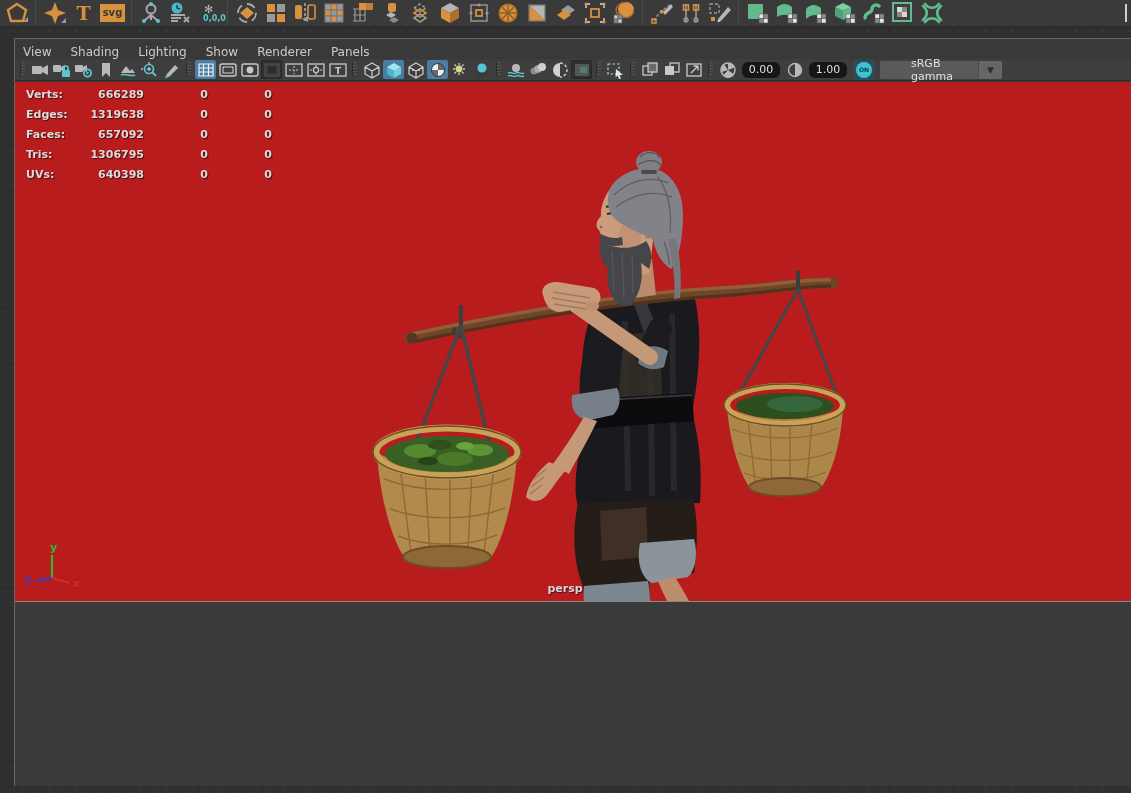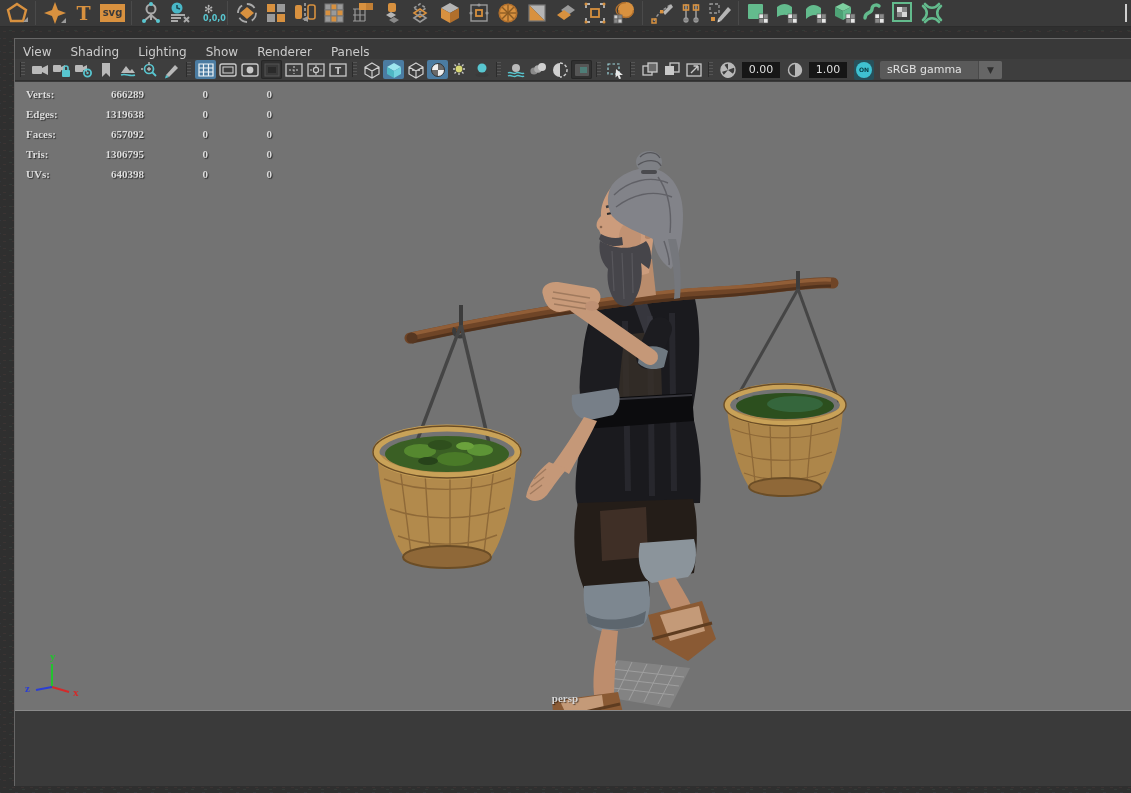--- a/index.html
+++ b/index.html
@@ -31,34 +31,34 @@
            font-size:12px; color:#cbcbcb; background:#393939; }
   .pmenu span { cursor:pointer; }
   .ptool { height:22px; background:#3e3e3e; border-bottom:1px solid #2f2f2f;
            display:flex; align-items:center; padding-left:2px; gap:1px; }
   .tb { width:21px; height:19px; border-radius:2px; display:flex; align-items:center; justify-content:center; flex:0 0 auto; cursor:pointer; }
   .tb.active { background:#4b7ca2; }
   .tb.dark { background:#303030; box-shadow:inset 0 0 0 1px #272727; }
   .tb-handle { width:5px; height:15px; margin:0 3px; flex:0 0 auto;
                background:repeating-linear-gradient(#555 0 1px, transparent 1px 3px); border-left:1px solid #2c2c2c; }
   .tb-field { width:38px; height:16px; background:#161616; color:#dfdfdf; font-size:11px;
-              display:flex; align-items:center; justify-content:center; margin:6px 3px; border-radius:0; }
+              display:flex; align-items:center; justify-content:center; margin:6px 3px; border-radius:6px; }
   .on-toggle { width:20px; height:20px; background:#27505a; border-radius:2px; margin:0 3px;
                display:flex; align-items:center; justify-content:center; cursor:pointer; }
   .on-circle { width:16px; height:16px; border-radius:50%; background:#3fc1d1; color:#083b44;
                font-size:6px; font-weight:bold; display:flex; align-items:center; justify-content:center; }
   .vt-dd { height:18px; width:122px; background:#5a5a5a; border-radius:2px; margin-left:2px;
            display:flex; align-items:center; cursor:pointer; }
-  .vt-dd .lbl { flex:1; font-size:11px; color:#e0e0e0; padding-left:7px; }
+  .vt-dd .lbl { flex:1; font-size:11px; color:#e0e0e0; padding-left:7px;margin-left:24px; }
   .vt-dd .arr { width:24px; height:18px; background:#666; border-left:1px solid #4a4a4a; border-radius:0 2px 2px 0;
                 display:flex; align-items:center; justify-content:center; color:#2e2e2e; font-size:9px; }
 
   
-  .vp { position:absolute; left:0; top:43px; width:1116px; height:629px; background:#737373;
-        border-bottom:1px solid #8a8a8a; overflow:hidden;font-family:Liberation Serif, serif; }
+  .vp { position:absolute; left:0; top:43px; width:1116px; height:520px; background:#b91c1c;
+        border-bottom:1px solid #8a8a8a; overflow:hidden; }
   .scene { position:absolute; left:0; top:0; }
   .hud { position:absolute; left:11px; top:2px; color:#dcdcdc; font-size:11px; font-weight:bold;
          text-shadow:1px 1px 1px rgba(0,0,0,.6); }
   .hud-row { display:grid; grid-template-columns:60px 58px 64px 64px; height:20px; align-items:center; }
   .hud-row .v { text-align:right; }
   .persp-lbl { position:absolute; left:0; right:16px; bottom:6px; text-align:center; color:#d6d6d6;
                font-size:11px; font-weight:bold; text-shadow:1px 1px 1px rgba(0,0,0,.55); }
   .axis { position:absolute; left:4px; bottom:8px; }
 </style>
 </head>

